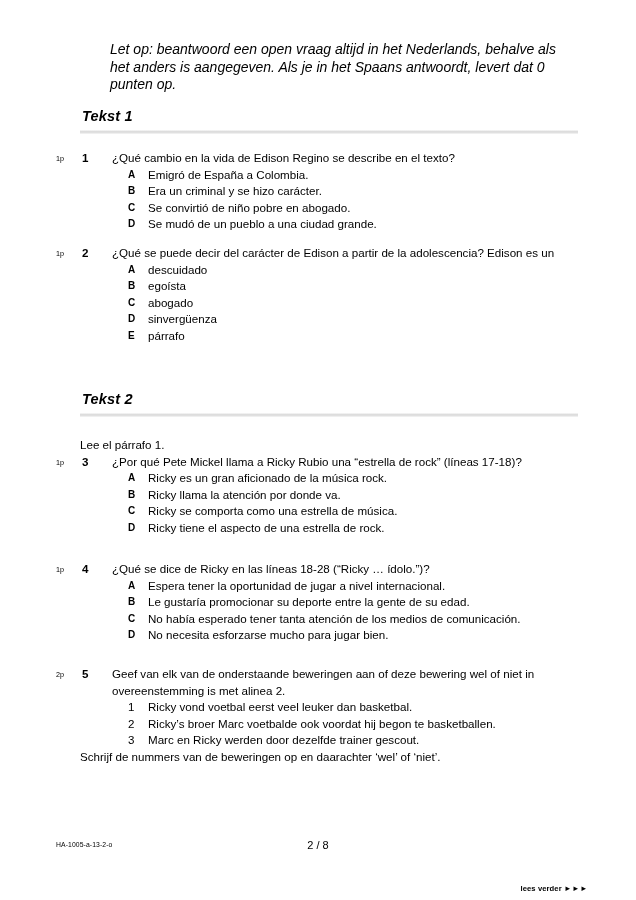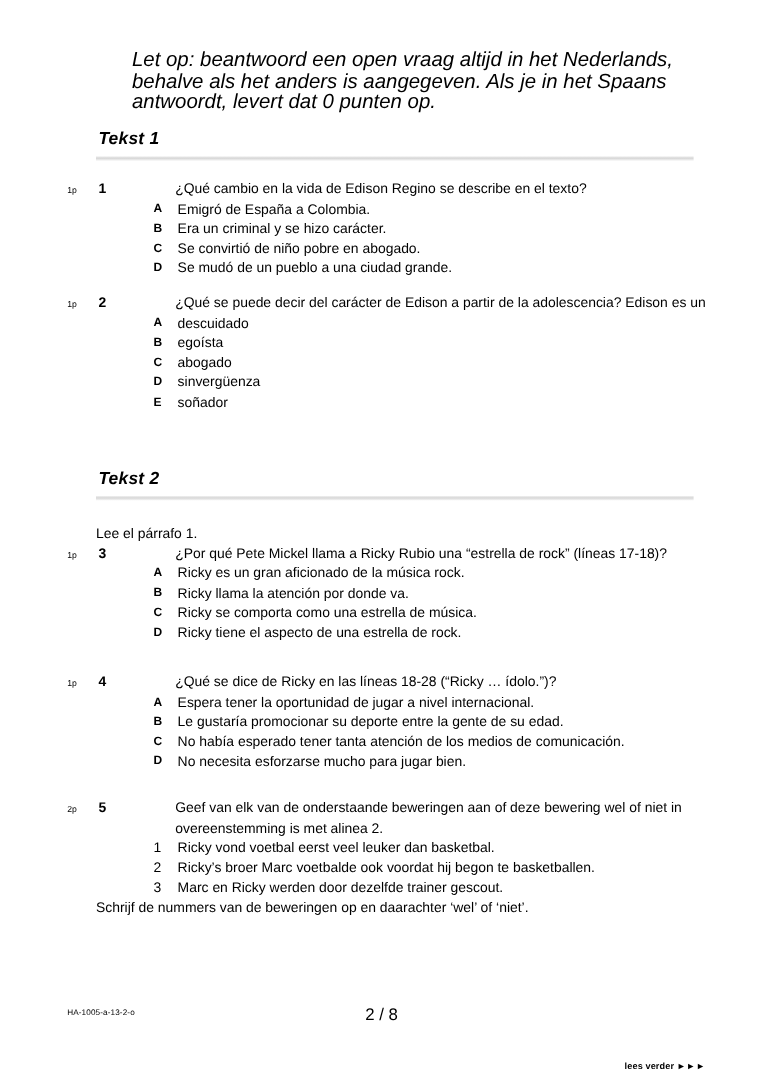--- a/index.html
+++ b/index.html
@@ -24,21 +24,21 @@
     box-sizing: border-box;
     overflow: hidden;
   }
 
   .intro {
     position: absolute;
     left: 110px;
     top: 41px;
     width: 468px;
     font-style: italic;
-    font-size: 17px;
+    font-size: 14px;
     line-height: 17.6px;
     text-align: left;
   }
 
   
   .section {
     position: absolute;
     left: 80px;
     width: 498px;
     font-style: italic;
@@ -85,21 +85,21 @@
   .qnum {
     position: absolute;
     left: 82px;
     top: 0px;
     width: 20px;
     font-size: 11.6px;
     font-weight: bold;
     line-height: 16.5px;
   }
   .qtext {
-    margin-left: 110px;
+    margin-left: 76px;
     width: 468px;
     font-size: 11.6px;
     line-height: 16.5px;
   }
 
   
   .options {
     margin-left: 0;
     margin-top: 0;
   }
@@ -150,21 +150,21 @@
     font-size: 6.8px;
     line-height: 14px;
     letter-spacing: 0.1px;
   }
   .footer-page {
     position: absolute;
     left: 0;
     top: 0;
     width: 636px;
     text-align: center;
-    font-size: 14px;
+    font-size: 11px;
     line-height: 14px;
   }
   .footer-next {
     position: absolute;
     right: 48px;
     top: 0;
     font-size: 7.6px;
     font-weight: bold;
     line-height: 14px;
     letter-spacing: 0.1px;
@@ -232,21 +232,21 @@
       <div class="opt">
         <span class="opt-letter">C</span>
         <span class="opt-text">abogado</span>
       </div>
       <div class="opt">
         <span class="opt-letter">D</span>
         <span class="opt-text">sinvergüenza</span>
       </div>
       <div class="opt">
         <span class="opt-letter">E</span>
-        <span class="opt-text">soñador</span>
+        <span class="opt-text">párrafo</span>
       </div>
     </div>
   </div>
 
   <div class="section" style="top:391px;">
     <div class="section-title">Tekst 2</div>
     <div class="section-rule"></div>
   </div>
 
   <div class="qblock" style="top:437px;">

